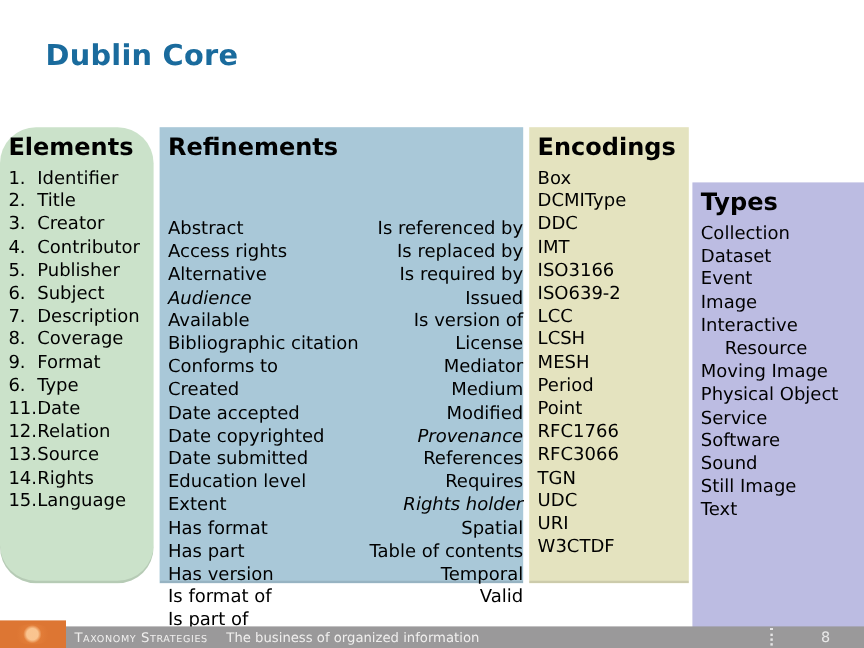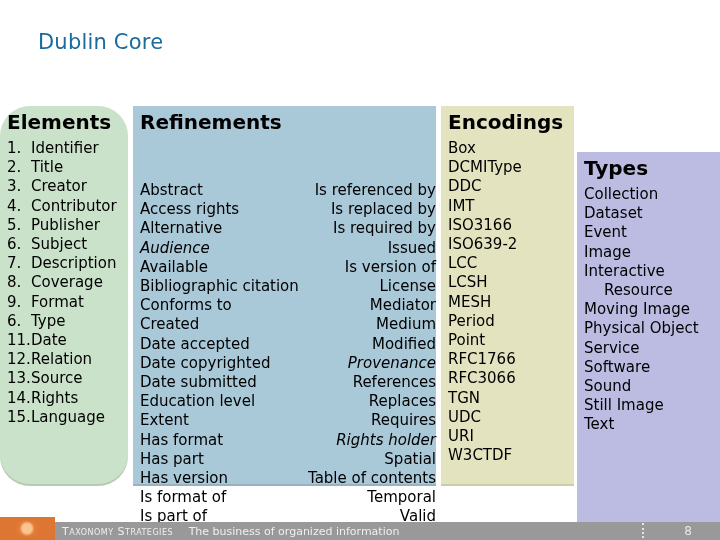--- a/index.html
+++ b/index.html
@@ -2,21 +2,21 @@
 <html style="--title: #1a6b9d; --elements-bg: #cbe2ca; --refinements-bg: #a9c8d8; --encodings-bg: #e4e3bf; --types-bg: #bcbce2; --footer-bg: #9a999a; --logo-orange: #dd7633;"><head>
 <meta charset="utf-8">
 <style>
   html,body{margin:0;padding:0;}
   .slide{
     position:relative;width:720px;height:540px;background:#ffffff;overflow:hidden;
     font-family:"DejaVu Sans","Liberation Sans",sans-serif;color:#000;
   }
   .title{
     position:absolute;left:38px;top:16px;
-    font-size:21px;font-weight:normal;color:var(--title,#1a6b9d);
+    font-size:24px;font-weight:bold;color:var(--title,#1a6b9d);
     letter-spacing:0.2px;
   }
   .col{
     position:absolute;top:106px;height:380px;box-sizing:border-box;
     padding:3px 0 0 7px;
     box-shadow:inset 0 -2px 0 rgba(0,0,0,0.10);
   }
   .col h2{
     margin:0 0 4px 0;font-size:20px;line-height:26px;font-weight:bold;color:#000;
     white-space:nowrap;
@@ -164,21 +164,20 @@
         <li>Is replaced by</li>
         <li>Is required by</li>
         <li>Issued</li>
         <li>Is version of</li>
         <li>License</li>
         <li>Mediator</li>
         <li>Medium</li>
         <li>Modified</li>
         <li class="em">Provenance</li>
         <li>References</li>
-        <li>Replaces</li>
         <li>Requires</li>
         <li class="em">Rights holder</li>
         <li>Spatial</li>
         <li>Table of contents</li>
         <li>Temporal</li>
         <li>Valid</li>
       </ul>
     </div>
   </div>
 

